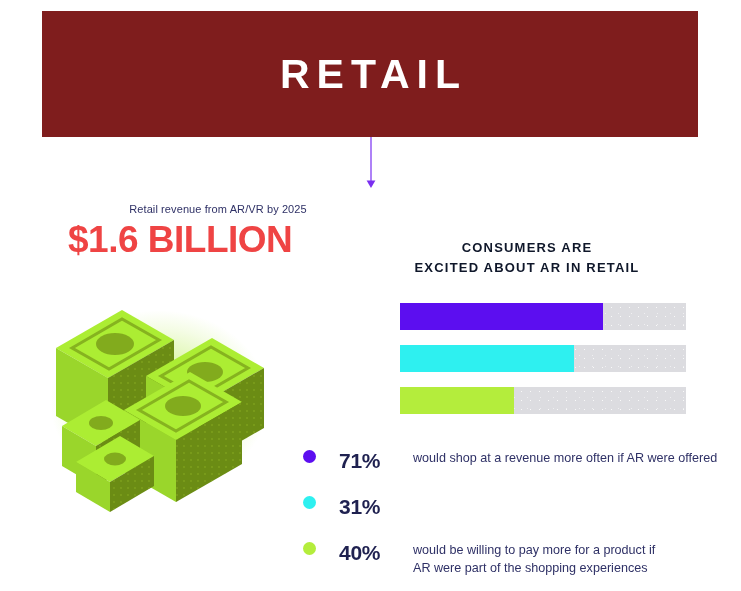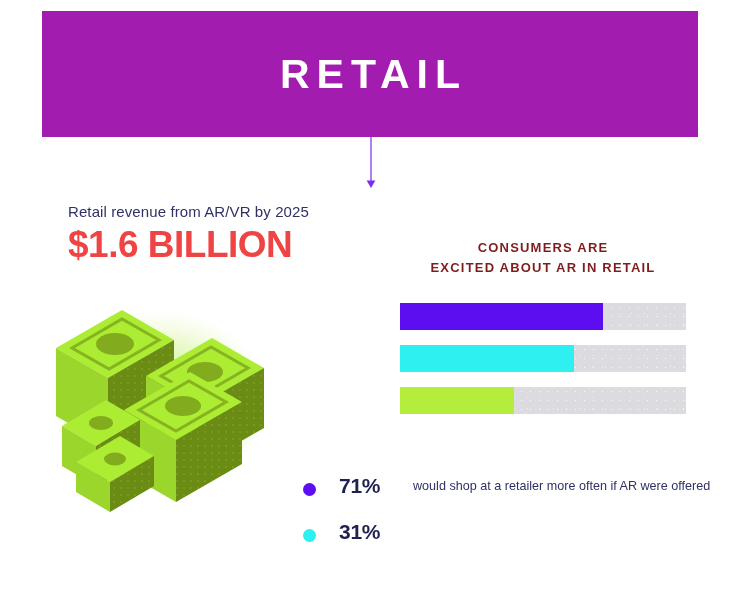--- a/index.html
+++ b/index.html
@@ -16,21 +16,21 @@
     -webkit-font-smoothing: antialiased;
   }
 
   
   #header-banner {
     position: absolute;
     left: 42px;
     top: 11px;
     width: 656px;
     height: 126px;
-    background: #a21caf;
+    background: #7f1d1d;
     display: flex;
     align-items: center;
     justify-content: center;
   }
   #header-title {
     color: #ffffff;
     font-size: 41px;
     font-weight: 700;
     letter-spacing: 7px;
     line-height: 1;
@@ -48,25 +48,26 @@
 
   
   #revenue-block {
     position: absolute;
     left: 68px;
     top: 203px;
     width: 300px;
   }
   #revenue-caption {
     color: #2f3166;
-    font-size: 15px;
+    font-size: 11px;
     font-weight: 400;
     letter-spacing: 0.1px;
     margin: 0 0 4px 0;
     line-height: 1.2;
+    text-align: center;
   }
   #revenue-value {
     color: #ef4444;
     font-size: 37px;
     font-weight: 700;
     letter-spacing: -0.5px;
     line-height: 1.1;
     margin: 0;
     white-space: nowrap;
   }
@@ -93,25 +94,25 @@
   }
   #money-svg {
     position: absolute;
     left: 0;
     top: 0;
   }
 
   
   #consumers-heading {
     position: absolute;
-    left: 400px;
+    left: 384px;
     top: 238px;
     width: 286px;
     text-align: center;
-    color: #7f1d1d;
+    color: #0f172a;
     font-size: 13px;
     font-weight: 700;
     letter-spacing: 1.2px;
     line-height: 1.55;
   }
 
   
   #bars {
     position: absolute;
     left: 400px;
@@ -139,21 +140,21 @@
 
   
   #stats-list {
     position: absolute;
     left: 303px;
     top: 450px;
     width: 420px;
   }
   .stat-row {
     display: flex;
-    align-items: flex-end;
+    align-items: flex-start;
     height: 46px;
   }
   .stat-dot {
     width: 13px;
     height: 13px;
     border-radius: 50%;
     flex: 0 0 13px;
   }
   .stat-pct {
     width: 74px;
@@ -260,19 +261,25 @@
   </div>
   <div class="bar-track">
     <div class="bar-fill" style="width: 40%; background-color: rgb(180, 237, 60);"></div>
   </div>
 </div>
 
 <div id="stats-list">
   <div class="stat-row">
     <span class="stat-dot" style="background-color: rgb(92, 14, 240);"></span>
     <span class="stat-pct">71%</span>
-    <span class="stat-desc">would shop at a retailer more often if AR were offered</span>
+    <span class="stat-desc">would shop at a revenue more often if AR were offered</span>
   </div>
   <div class="stat-row">
     <span class="stat-dot" style="background-color: rgb(46, 240, 240);"></span>
     <span class="stat-pct">31%</span>
   </div>
+  <div class="stat-row">
+    <span class="stat-dot" style="background-color: rgb(180, 237, 60);"></span>
+    <span class="stat-pct">40%</span>
+    <span class="stat-desc">would be willing to pay more for a product if
+AR were part of the shopping experiences</span>
+  </div>
 </div>
 
 </body></html>

